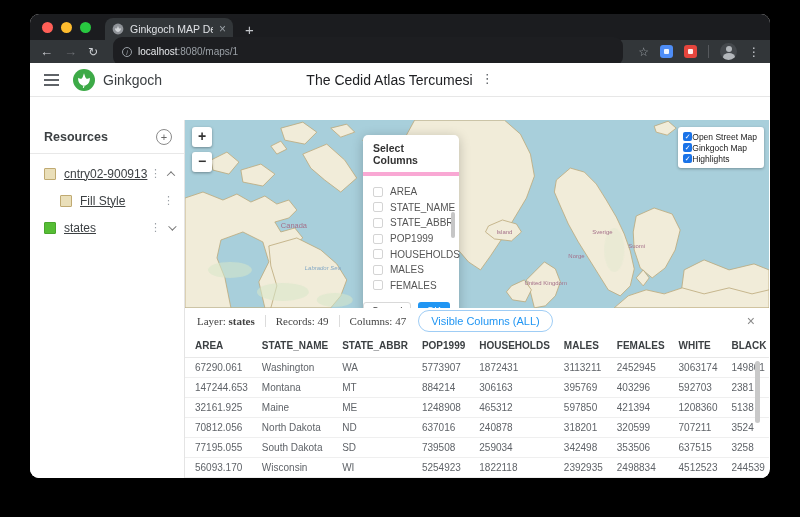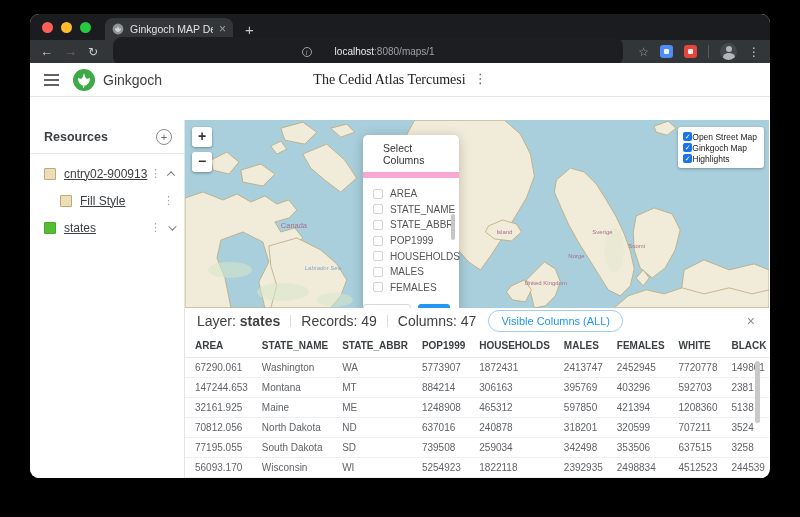--- a/index.html
+++ b/index.html
@@ -18,42 +18,42 @@
     display:flex; align-items:center; padding:0 7px; gap:6px; }
   .favicon { flex:none; display:block; }
   .tabtitle { flex:1; font-size:10.5px; color:#dfe1e5; white-space:nowrap; overflow:hidden; }
   .tabclose { color:#9aa0a6; font-size:12px; line-height:1; }
   .newtab { color:#c2c5c9; font-size:15px; margin:0 0 3px 12px; line-height:1; }
   .toolbar { height:23px; background:#323639; display:flex; align-items:center; padding:0 10px; gap:11px; }
   .navic { color:#cdd0d4; font-size:13px; line-height:1; }
   .navic.dim { color:#6b6e72; }
   .reload { font-size:12px; }
   .urlbar { flex:1; height:29px; background:#1d1e21; border-radius:9px; display:flex;
-    align-items:center; padding:0 9px; gap:23px; margin:0 4px;justify-content:center; }
+    align-items:center; padding:0 9px; gap:6px; margin:0 4px; }
   .info-i { width:10px; height:10px; border:1px solid #9aa0a6; border-radius:50%;
     color:#9aa0a6; font-size:7px; line-height:9px; text-align:center; font-style:italic; }
   .url { font-size:10px; color:#9aa0a6; white-space:nowrap; }
   .url b { color:#e8eaed; font-weight:400; }
   .star { color:#9aa0a6; font-size:12px; }
   .ext { width:13px; height:13px; border-radius:3px; position:relative; }
   .ext.blue { background:#4e8df6; } .ext.red { background:#e5453d; }
   .ext::after { content:""; position:absolute; left:4px; top:4px; width:5px; height:5px;
     background:rgba(255,255,255,.9); border-radius:1px; }
   .vsep { width:1px; height:13px; background:#56595d; }
   .avatar { width:17px; height:17px; border-radius:50%; background:#44484c; position:relative; overflow:hidden; }
   .avatar::before { content:""; position:absolute; left:5.5px; top:3px; width:6px; height:6px; border-radius:50%; background:#b3b7bb; }
   .avatar::after { content:""; position:absolute; left:2.5px; top:10px; width:12px; height:8px; border-radius:50%; background:#b3b7bb; }
   .kebab { color:#cdd0d4; font-size:12px; line-height:1; }
 
   
   .appheader { height:34px; background:#fff; border-bottom:1px solid #e7e7e7;
     display:flex; align-items:center; padding:0 14px; position:relative; }
   .burger { width:15px; height:2px; background:#5f6368; box-shadow:0 -5px 0 #5f6368, 0 5px 0 #5f6368; margin-right:14px; }
   .brand { font-size:14px; color:#3c4043; font-weight:500; margin-left:8px; }
-  .titlegrp { position:absolute; left:50%; transform:translateX(-50%); display:flex; align-items:flex-start; gap:8px;font-family:Liberation Serif, serif; }
+  .titlegrp { position:absolute; left:50%; transform:translateX(-50%); display:flex; align-items:flex-start; gap:8px; }
   .apptitle { font-size:14px; color:#202124; font-weight:500; white-space:nowrap; }
   .kebab.dark { color:#5f6368; font-size:13px; }
 
   
   .appbody { display:flex; height:381px;margin-top:23px; }
   .sidebar { width:155px; border-right:1px solid #e4e4e4; background:#fff; }
   .sidehead { display:flex; align-items:center; justify-content:space-between; padding:9px 12px 8px 14px; }
   .sidehead .t { font-size:12.5px; font-weight:600; color:#3c4043; }
   .addbtn { width:16px; height:16px; border:1px solid #8b8b8b; border-radius:50%;
     color:#666; font-size:11px; line-height:14px; text-align:center; }
@@ -80,34 +80,34 @@
   .layerctl { position:absolute; right:5px; top:7px; background:#fff; border-radius:3px;
     box-shadow:0 1px 3px rgba(0,0,0,.3); padding:4px 7px 4px 5px; }
   .lrow { display:flex; align-items:center; gap:0; height:11px; }
   .cbx { width:9px; height:9px; border-radius:2px; background:#1a73e8; color:#fff; font-size:7px;
     line-height:9px; text-align:center; flex:none; }
   .lrow .lb { font-size:8.5px; color:#1b1b1b; white-space:nowrap; }
 
   
   .popover { position:absolute; left:178px; top:15px; width:96px; background:#fff; border-radius:5px;
     box-shadow:0 2px 12px rgba(0,0,0,.22); z-index:5; }
-  .pop-title { font-size:10.5px; font-weight:400; color:#333; padding:7px 20px 6px; border-bottom:6px solid #f9a8d4; }
+  .pop-title { font-size:10.5px; font-weight:700; color:#333; padding:7px 10px 6px; border-bottom:4px solid #f9a8d4; }
   .pop-list { position:relative; padding:8px 10px 2px; }
   .prow { display:flex; align-items:center; gap:7px; height:15.6px; }
   .ecb { width:10px; height:10px; border:1px solid #d4d4d4; border-radius:2px; background:#fff; flex:none; }
   .prow .lb { font-size:10px; color:#555; white-space:nowrap; }
   .pop-scroll { position:absolute; right:4px; top:36px; width:4px; height:26px; background:#c6c6c6; border-radius:2px; }
   .pop-foot { display:flex; justify-content:flex-end; gap:7px; padding:7px 9px 10px; }
   .btn-cancel { font-size:10px; color:#444; background:#fff; border:1px solid #d9d9d9; border-radius:3px; padding:3px 7px; }
   .btn-ok { font-size:10px; color:#fff; border:none; border-radius:3px; padding:3px 9px; }
 
   
   .tablepanel { position:relative; width:584px; height:193px; background:#fff; }
   .infobar { display:flex; align-items:center; height:26px; padding:0 14px 0 12px; gap:10px; }
-  .ib { font-size:14px; color:#424242; white-space:nowrap; }
+  .ib { font-size:11px; color:#424242; white-space:nowrap;font-family:Liberation Serif, serif; }
   .ib b { font-weight:700; }
   .isep { width:1px; height:12px; background:#dcdcdc; }
   .btn-visible { font-size:11px; color:#2196f3; background:#fff; border:1px solid #9fcdf5;
     border-radius:14px; padding:4px 12px; margin-left:2px; }
   .xclose { margin-left:auto; color:#8a8a8a; font-size:14px; line-height:1; }
   .tscroll { height:154px; overflow:hidden; border-bottom:1px solid #efefef; }
   table { border-collapse:collapse; table-layout:auto; }
   th { font-size:10px; font-weight:700; color:#3c4043; text-align:left; white-space:nowrap;
     padding:5px 11px 5px 3px; border-bottom:1px solid #e8e8e8; height:23px; }
   td { font-size:10px; color:#5f6368; white-space:nowrap; padding:0 11px 0 3px; height:20px; }
@@ -347,23 +347,23 @@
                     <th>BLACK</th>
                   </tr>
                 </thead>
                 <tbody>
                   <tr>
                     <td>67290.061</td>
                     <td>Washington</td>
                     <td>WA</td>
                     <td>5773907</td>
                     <td>1872431</td>
-                    <td>2413747</td>
+                    <td>3113211</td>
                     <td>2452945</td>
-                    <td>7720778</td>
+                    <td>3063174</td>
                     <td>149801</td>
                   </tr>
                   <tr>
                     <td>147244.653</td>
                     <td>Montana</td>
                     <td>MT</td>
                     <td>884214</td>
                     <td>306163</td>
                     <td>395769</td>
                     <td>403296</td>

